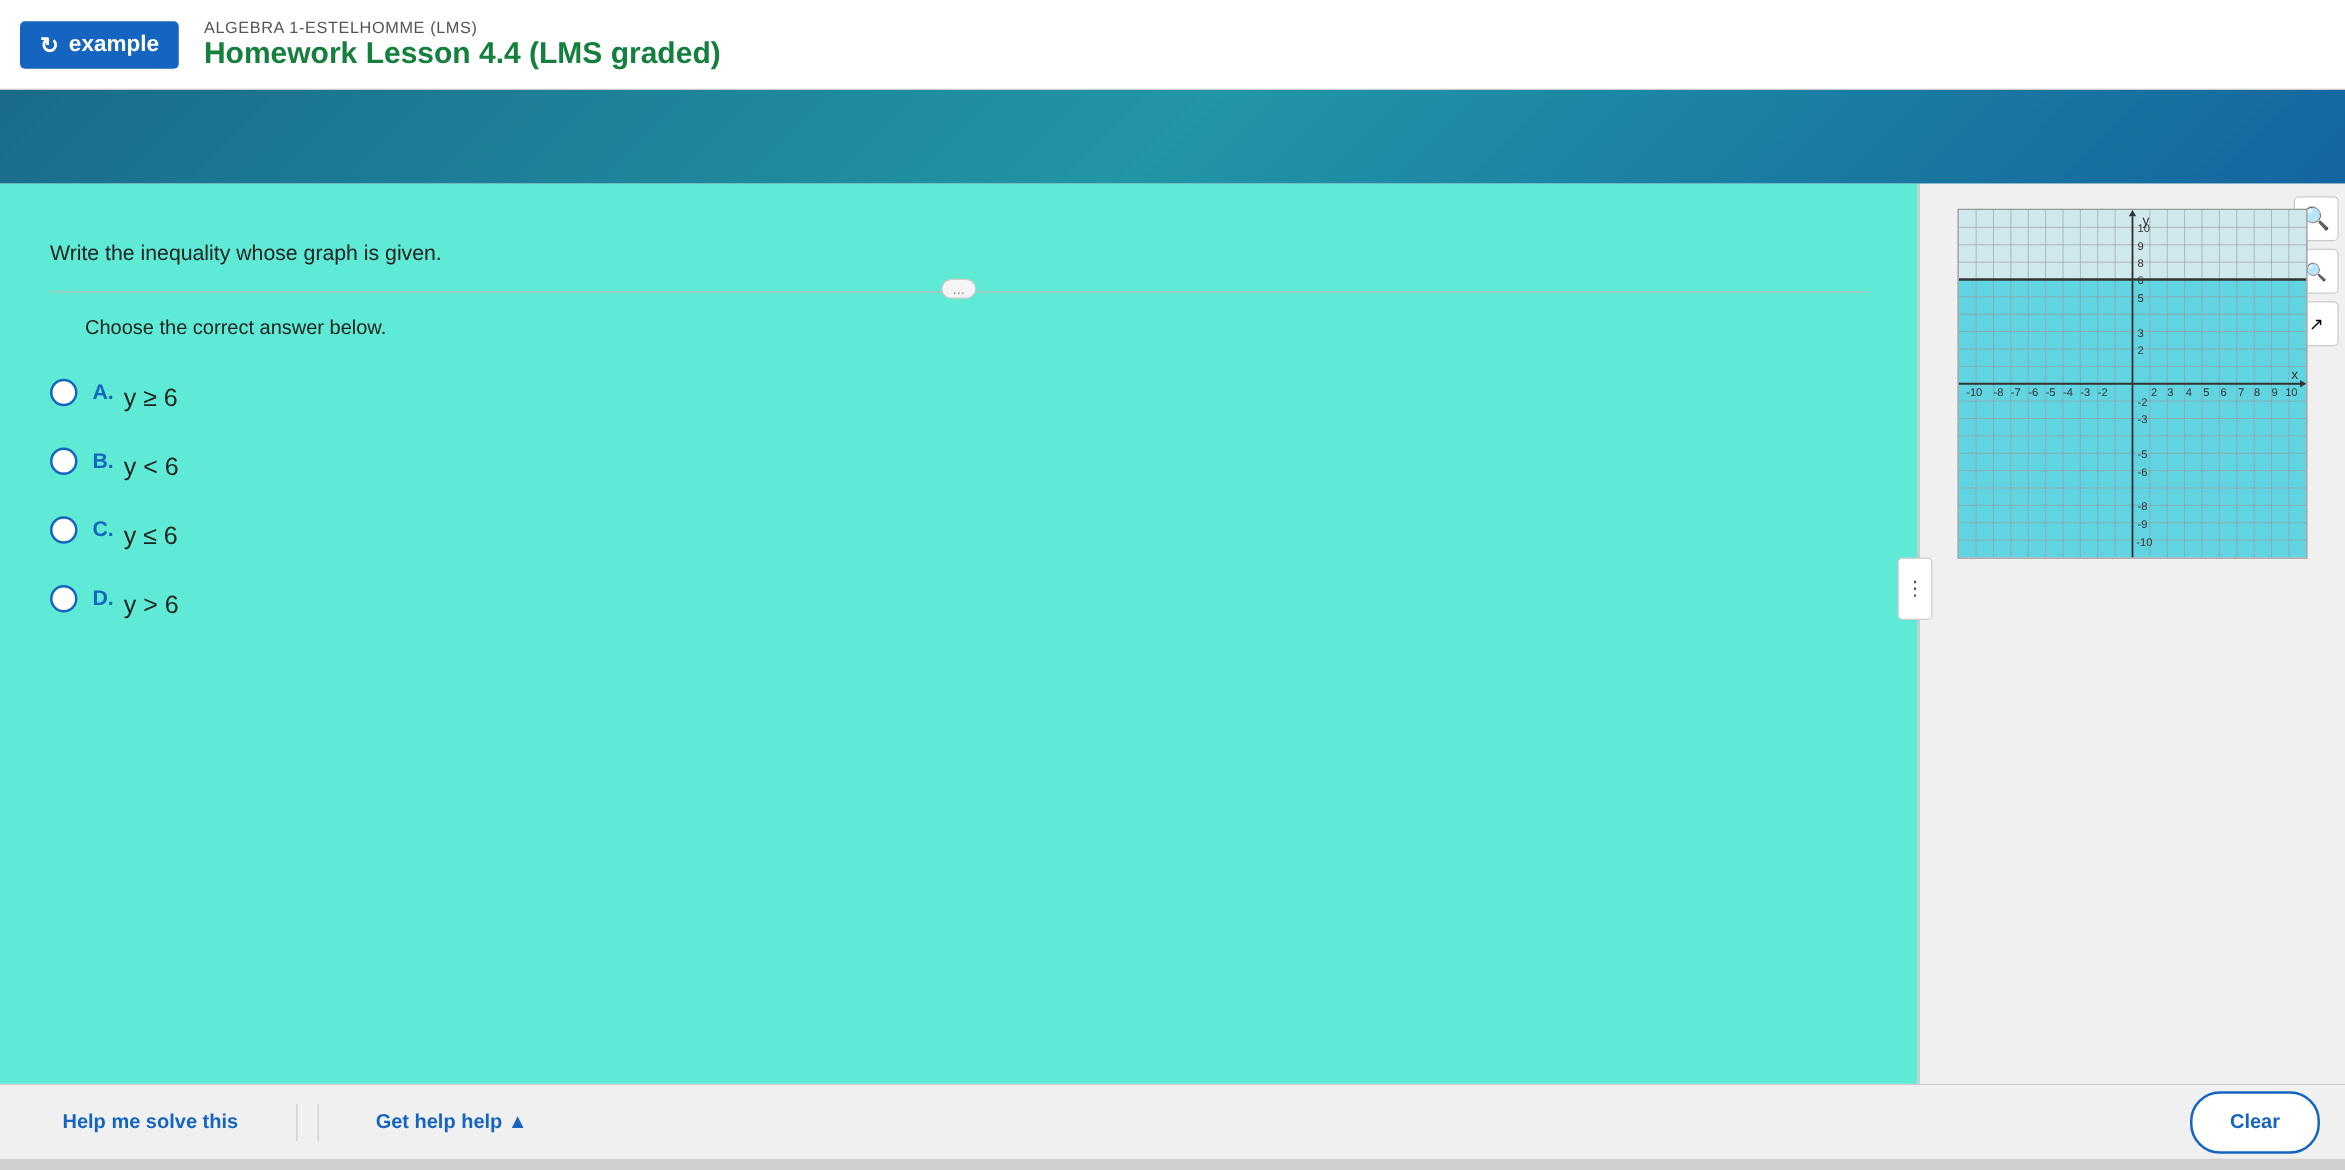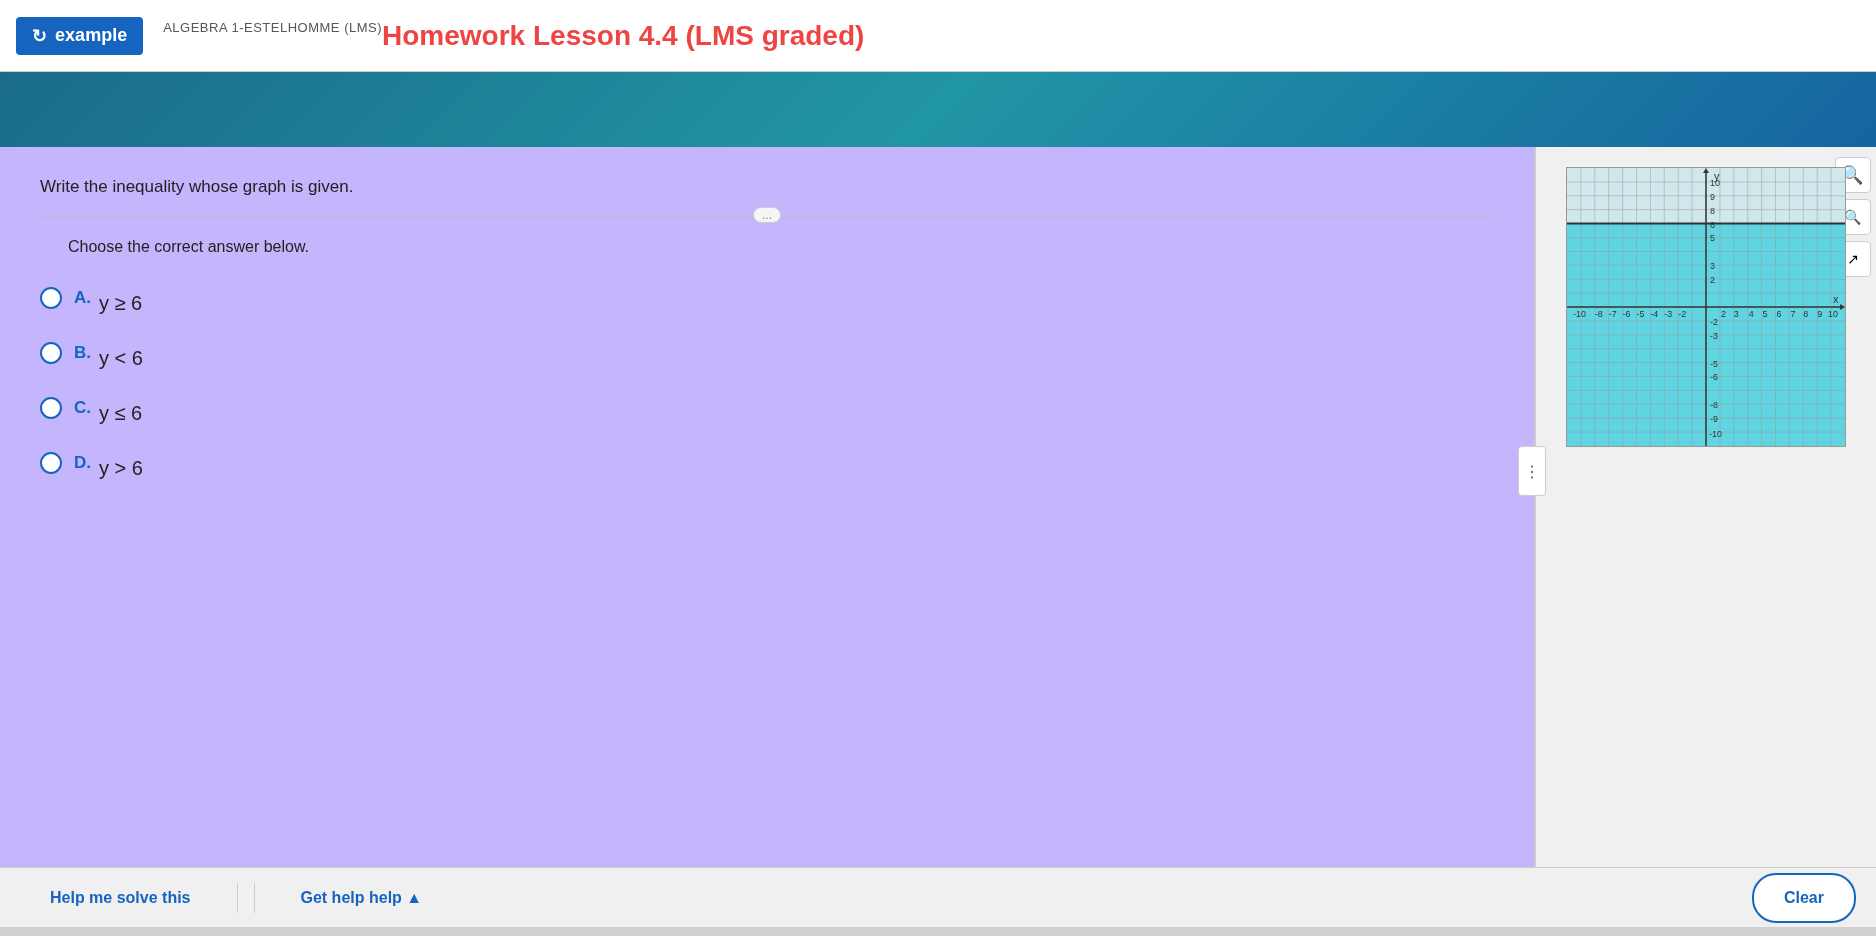--- a/index.html
+++ b/index.html
@@ -31,54 +31,54 @@
       font-weight: bold;
       cursor: pointer;
       display: flex;
       align-items: center;
       gap: 8px;
       margin-right: 20px;
     }
 
     .header-title-area {
       display: flex;
-      flex-direction: row;
+      flex-direction: column;
     }
 
     .header-subtitle {
       font-size: 13px;
       color: #555;
       text-transform: uppercase;
       letter-spacing: 0.5px;
     }
 
     .header-title {
-      font-size: 28px;
+      font-size: 24px;
       font-weight: bold;
-      color: #ef4444;
+      color: #15803d;
     }
 
     
     .blue-banner {
       background: linear-gradient(135deg, #1a6b8a 0%, #2196a6 50%, #1565a0 100%);
       height: 75px;
       width: 100%;
     }
 
     
     .main-container {
       display: flex;
       background: #f0f0f0;
       min-height: 720px;
     }
 
     .left-panel {
       flex: 1;
-      background: #c4b5fd;
-      padding: 30px 40px;
+      background: #5eead4;
+      padding: 46px 40px;
       position: relative;
     }
 
     .right-panel {
       width: 340px;
       background: #f0f0f0;
       display: flex;
       flex-direction: column;
       align-items: center;
       padding: 10px;

